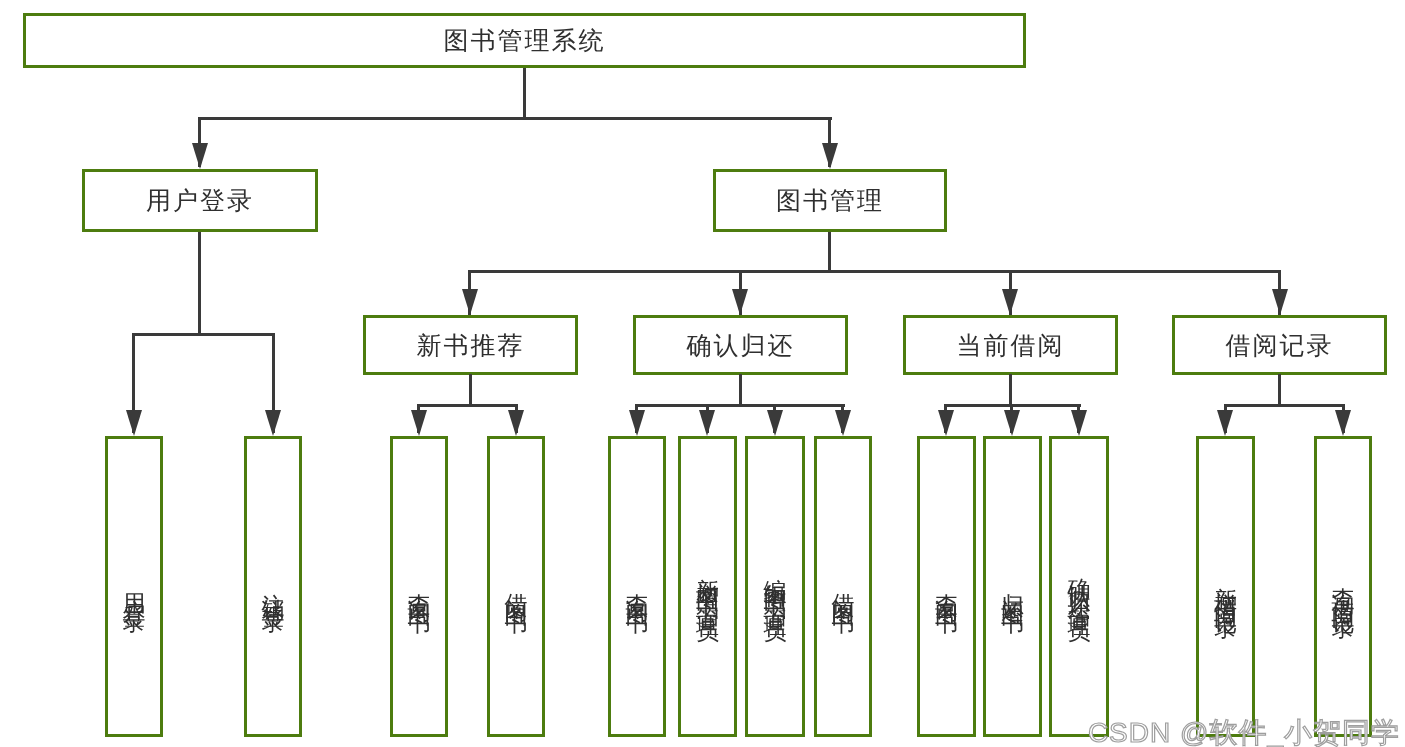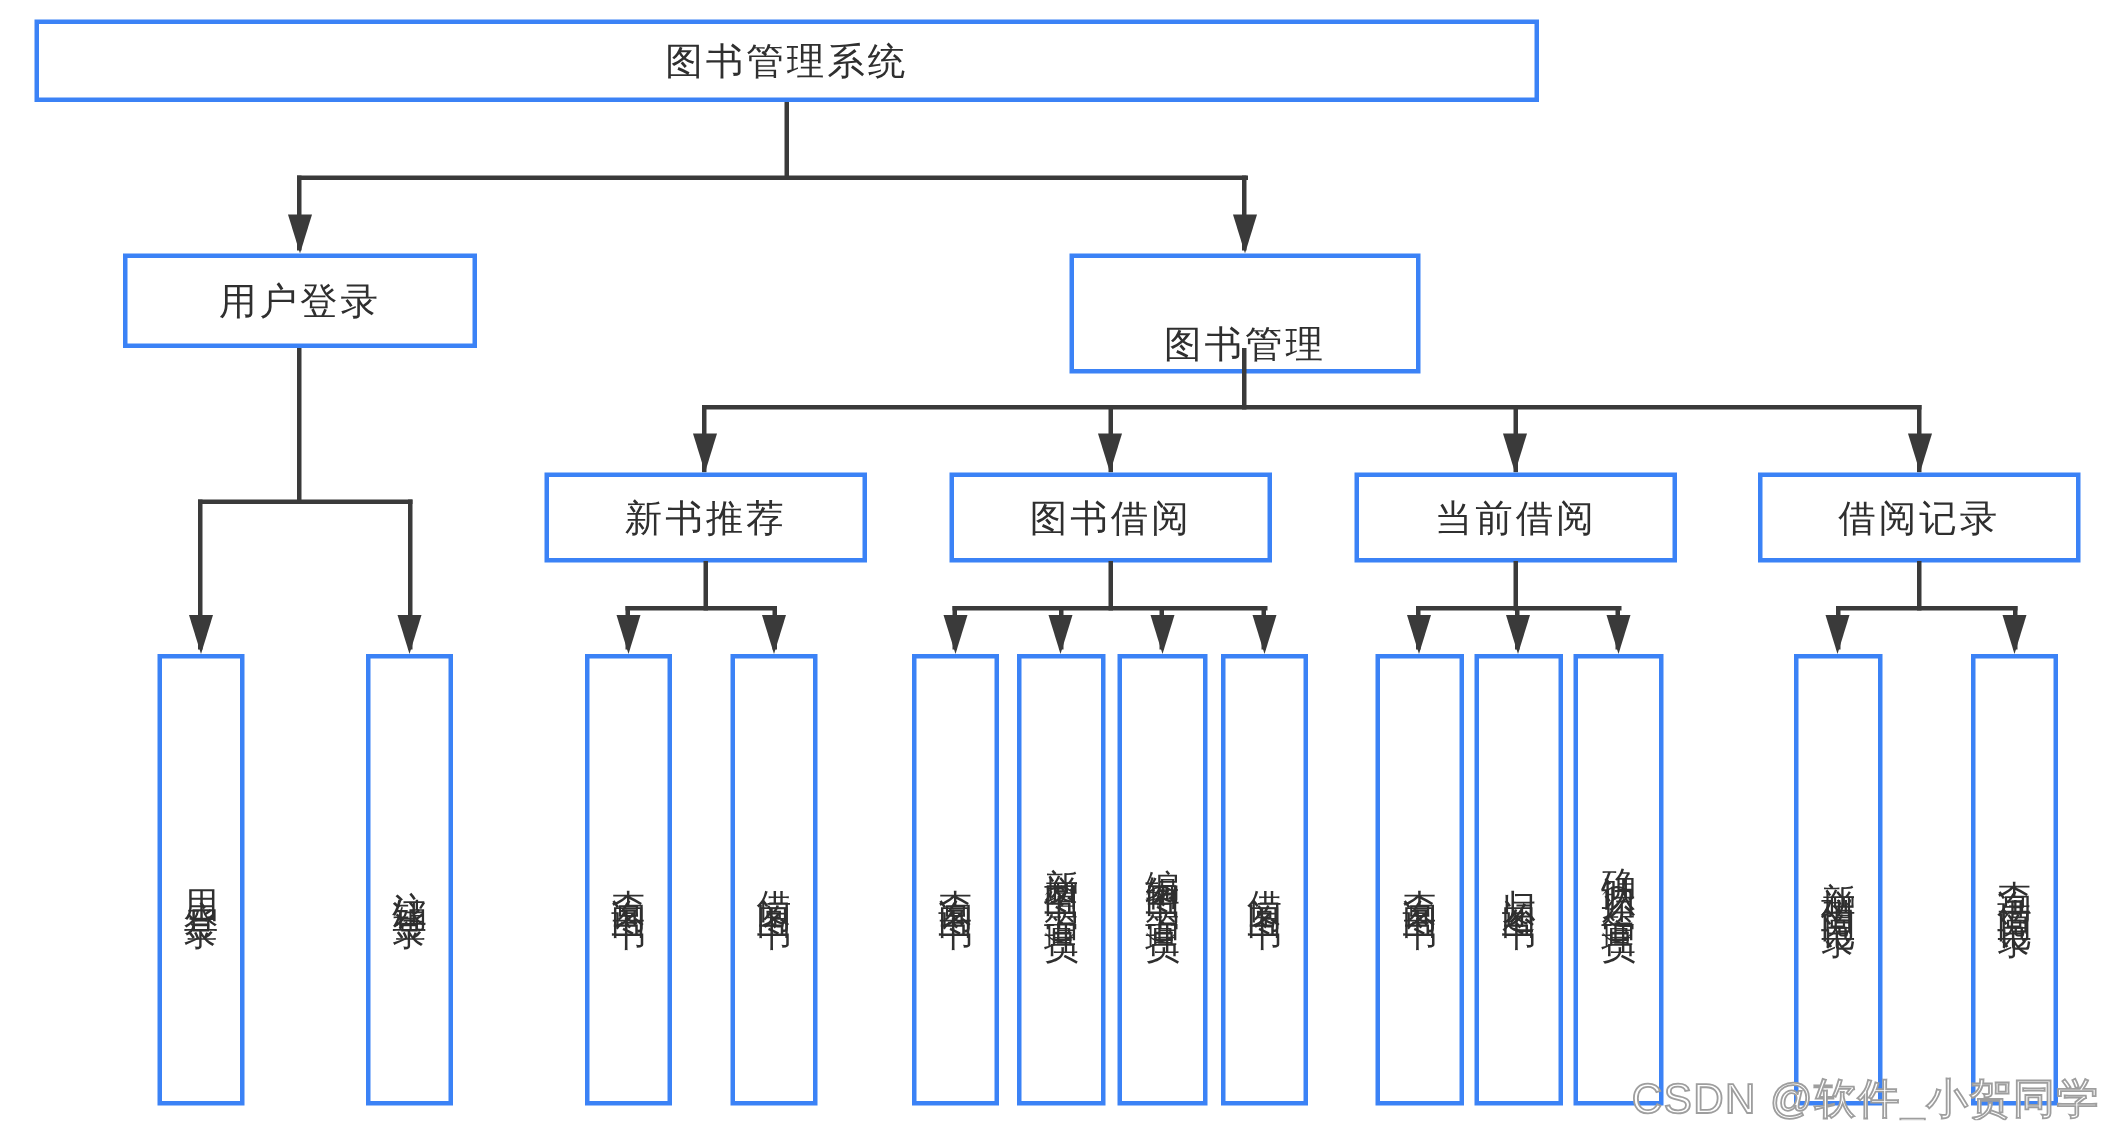--- a/index.html
+++ b/index.html
@@ -6,21 +6,21 @@
   #canvas {
     position:relative;
     width:1405px; height:747px;
     background:#ffffff;
     font-family:"Liberation Sans","DejaVu Sans",sans-serif;
     overflow:hidden;
   }
   .box {
     position:absolute;
     background:#ffffff;
-    border:3px solid #3b82f6;
+    border:3px solid #4d7c0f;
     box-sizing:border-box;
     display:flex; align-items:center; justify-content:center;
   }
   .hnode span {
     font-size:25px; color:#2f2f2f; letter-spacing:2px; white-space:nowrap;
   }
   .vnode span {
     writing-mode:vertical-rl;
     text-orientation:mixed;
     font-size:23px; color:#2f2f2f; letter-spacing:6px;
@@ -55,21 +55,21 @@
   <div class="line" style="left:523px; top:68px; width:3px; height:51px;"></div>
   <div class="line" style="left:198px; top:117px; width:634px; height:3px;"></div>
   <div class="line" style="left:198px; top:117px; width:3px; height:50px;"></div>
   <div class="arrow" style="left:192px; top:143px;"></div>
   <div class="line" style="left:828px; top:117px; width:3px; height:50px;"></div>
   <div class="arrow" style="left:822px; top:143px;"></div>
 
   <div class="box hnode" style="left:82px; top:169px; width:236px; height:63px;">
     <span>用户登录</span>
   </div>
-  <div class="box hnode" style="left:713px; top:169px; width:234px; height:80px;align-items:flex-end;">
+  <div class="box hnode" style="left:713px; top:169px; width:234px; height:63px;">
     <span>图书管理</span>
   </div>
 
   <div class="line" style="left:198px; top:232px; width:3px; height:104px;"></div>
   <div class="line" style="left:132px; top:333px; width:143px; height:3px;"></div>
   <div class="line" style="left:132px; top:333px; width:3px; height:100px;"></div>
   <div class="arrow" style="left:126px; top:410px;"></div>
   <div class="line" style="left:272px; top:333px; width:3px; height:100px;"></div>
   <div class="arrow" style="left:265px; top:410px;"></div>
 
@@ -81,21 +81,21 @@
   <div class="arrow" style="left:732px; top:289px;"></div>
   <div class="line" style="left:1009px; top:270px; width:3px; height:45px;"></div>
   <div class="arrow" style="left:1002px; top:289px;"></div>
   <div class="line" style="left:1278px; top:270px; width:3px; height:45px;"></div>
   <div class="arrow" style="left:1272px; top:289px;"></div>
 
   <div class="box hnode" style="left:363px; top:315px; width:215px; height:60px;">
     <span>新书推荐</span>
   </div>
   <div class="box hnode" style="left:633px; top:315px; width:215px; height:60px;">
-    <span>图书借阅</span>
+    <span>确认归还</span>
   </div>
   <div class="box hnode" style="left:1172px; top:315px; width:215px; height:60px;">
     <span>借阅记录</span>
   </div>
   <div class="box hnode" style="left:903px; top:315px; width:215px; height:60px;">
     <span>当前借阅</span>
   </div>
 
   <div class="line" style="left:469px; top:374px; width:3px; height:33px;"></div>
   <div class="line" style="left:417px; top:404px; width:101px; height:3px;"></div>

